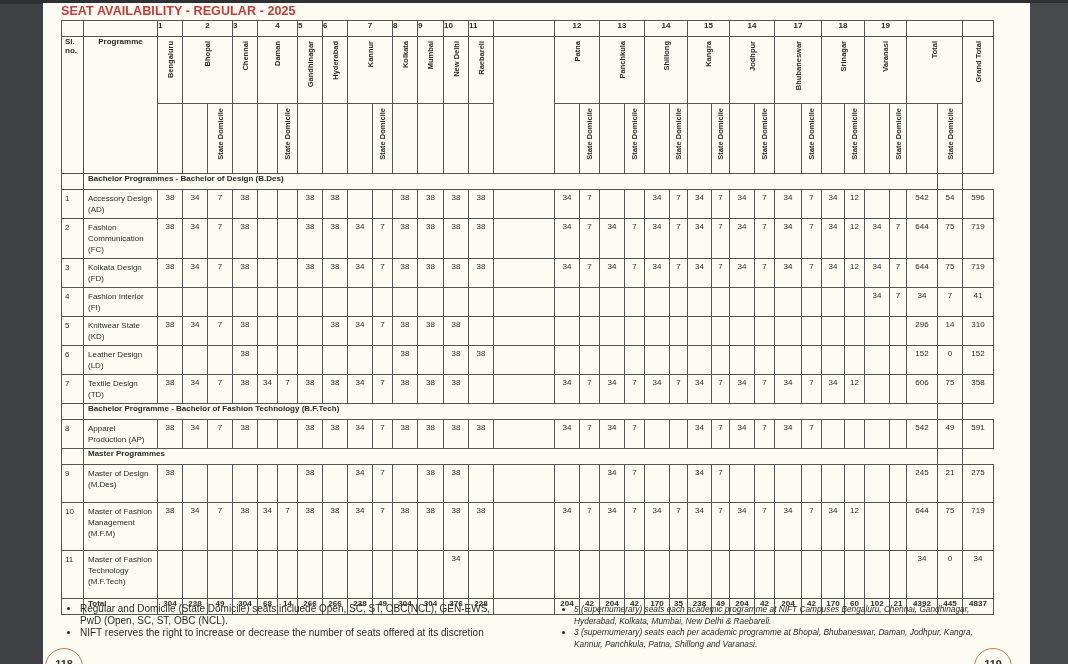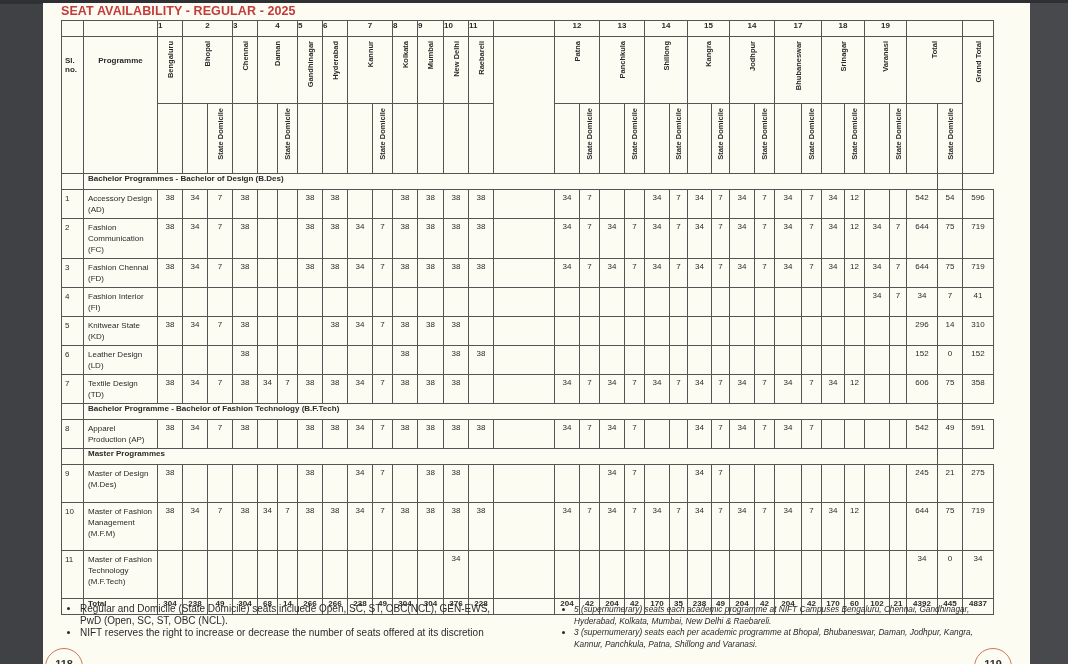--- a/index.html
+++ b/index.html
@@ -11,21 +11,21 @@
   .title { position:absolute; left:61px; top:4px; font-size:12.5px; font-weight:bold; color:#c23b3b; letter-spacing:0.1px; }
   #seat-table { position:absolute; left:61px; top:20px; border-collapse:collapse; table-layout:fixed; }
   #seat-table td, #seat-table th { border:1px solid #555; padding:0; font-size:8px; vertical-align:top; overflow:hidden; }
   #seat-table th { font-weight:bold; }
   .num-row th { height:15px; font-size:8px; text-align:left; padding-left:4px; vertical-align:middle; }
   .num-row th.c { text-align:center; padding-left:0; }
   .name-row th { height:66px; vertical-align:bottom; }
   .sd-row th { height:69px; vertical-align:bottom; font-weight:normal; }
   .vert { writing-mode:vertical-rl; transform:rotate(180deg); display:inline-block; font-size:7.5px; white-space:nowrap; padding:4px 0; }
   .vert.b { font-weight:bold; }
-  .lbl { font-size:8.5px; text-align:left; padding:19px 3px !important; }
+  .lbl { font-size:8.5px; text-align:left; padding:0 3px !important; }
   .section td { height:15px; vertical-align:middle; }
   .section .stitle { font-weight:bold; font-size:8px; padding-left:4px !important; }
   td.v { text-align:center; padding-top:3px !important; font-size:8.5px; }
   td.sn { padding:4px 3px !important; font-size:8.5px; }
   td.pg { padding:3px 4px !important; font-size:8.5px; line-height:11px; }
   .total-row td { font-weight:bold; font-size:9px; height:15px; vertical-align:middle; padding-top:0 !important; }
   .notes-left { position:absolute; left:68px; top:603px; width:440px; font-size:10px; line-height:12px; }
   .notes-left li, .notes-right li { margin:0; }
   .notes-left ul, .notes-right ul { margin:0; padding-left:12px; }
   .notes-right { position:absolute; left:559px; top:604px; width:430px; font-size:8.3px; line-height:11.7px; }
@@ -245,21 +245,21 @@
         <td class="v">34</td>
         <td class="v">12</td>
         <td class="v">34</td>
         <td class="v">7</td>
         <td class="v">644</td>
         <td class="v">75</td>
         <td class="v">719</td>
       </tr>
       <tr style="height: 28px;">
         <td class="sn">3</td>
-        <td class="pg">Fashion Chennai (FD)</td>
+        <td class="pg">Kolkata Design (FD)</td>
         <td class="v">38</td>
         <td class="v">34</td>
         <td class="v">7</td>
         <td class="v">38</td>
         <td class="v"></td>
         <td class="v"></td>
         <td class="v">38</td>
         <td class="v">38</td>
         <td class="v">34</td>
         <td class="v">7</td>

